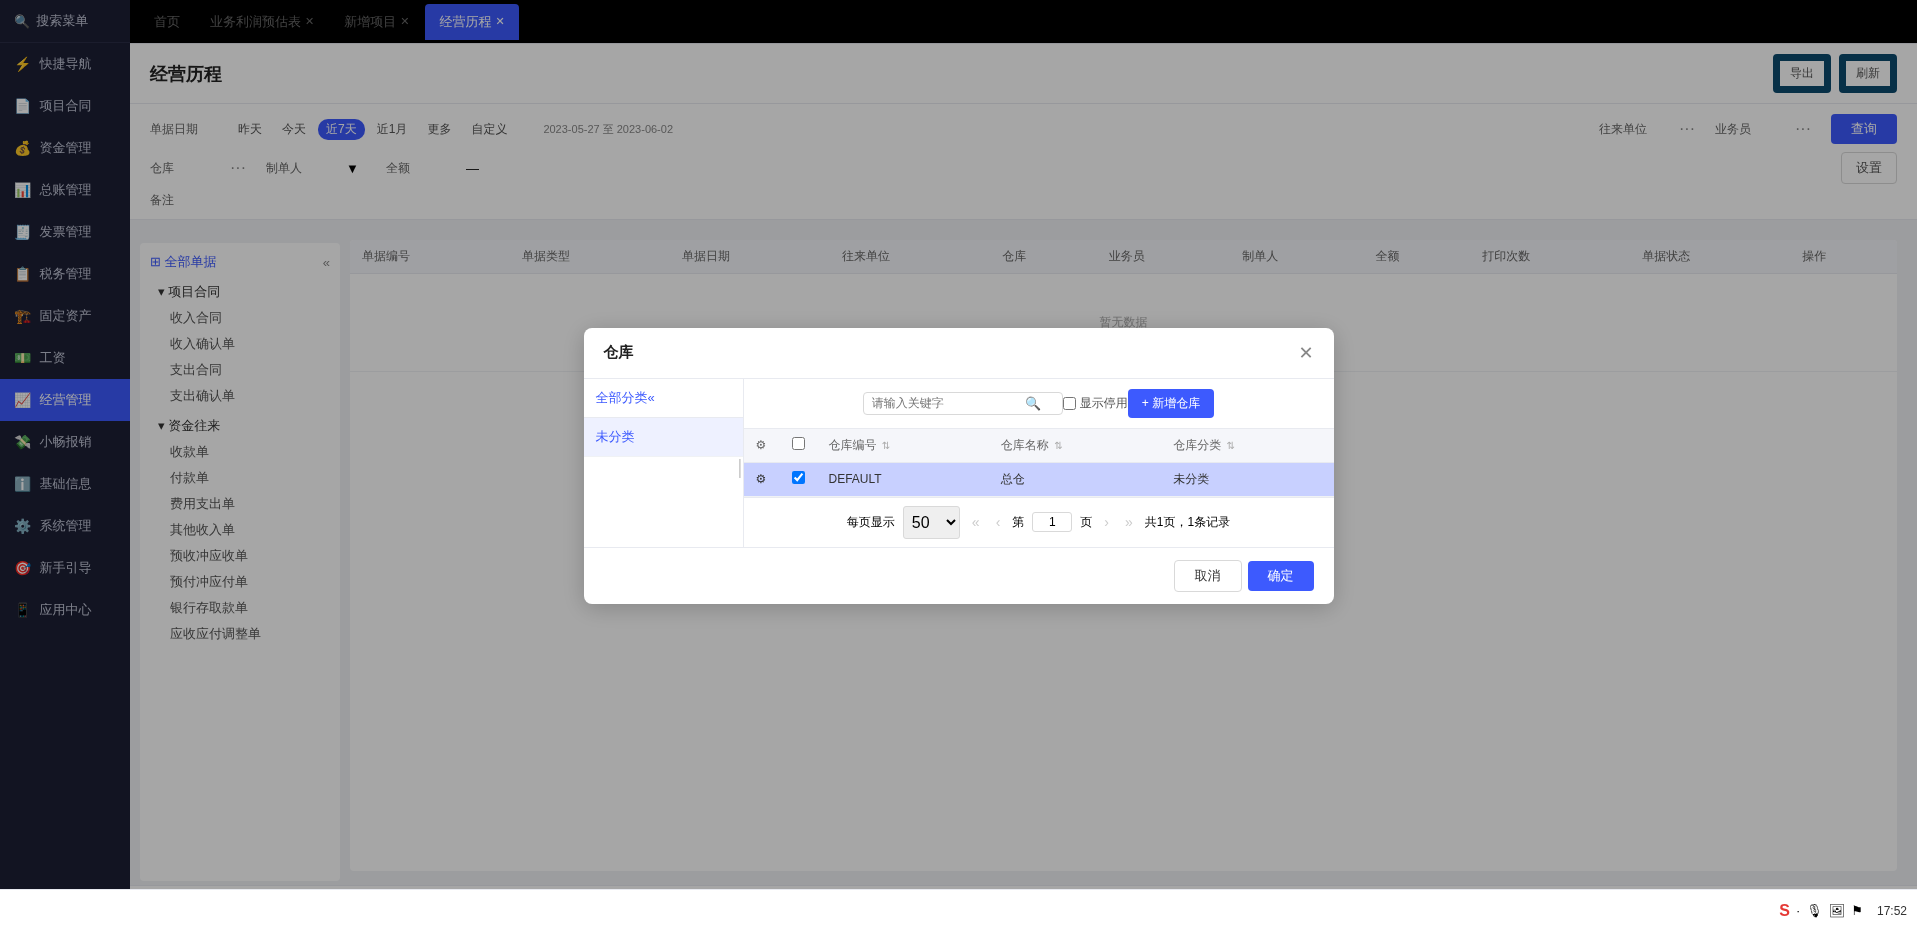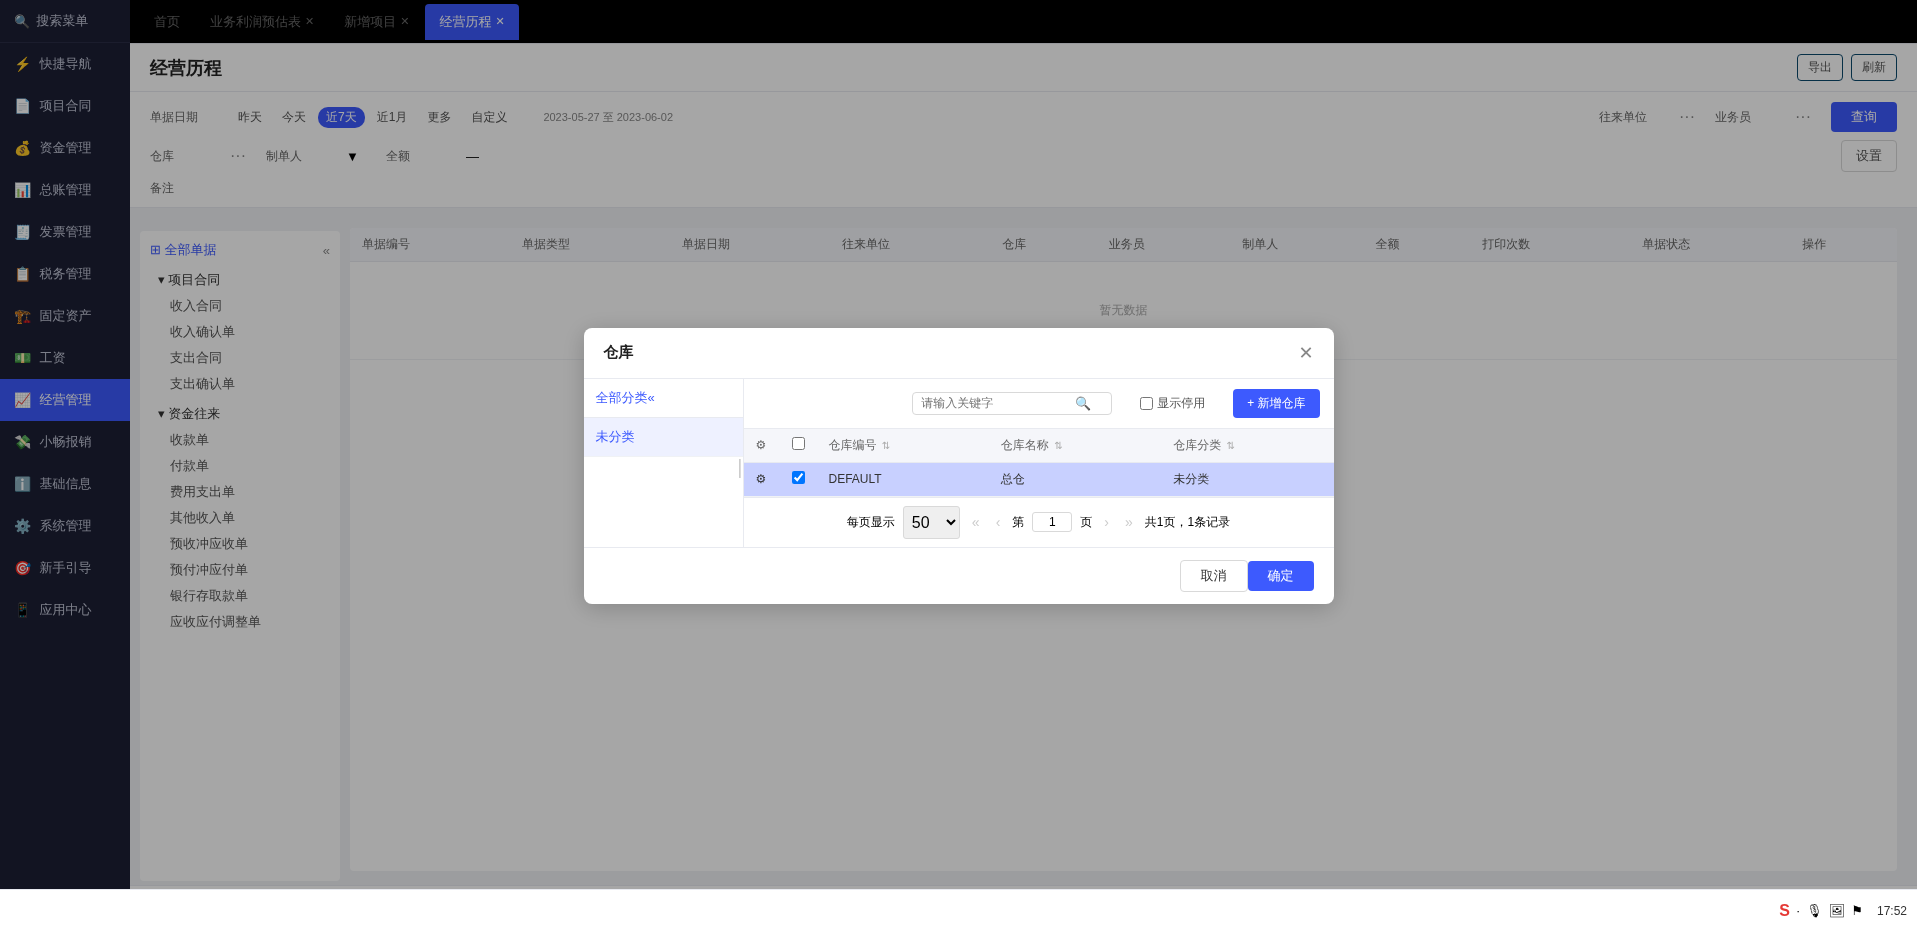--- a/index.html
+++ b/index.html
@@ -45,21 +45,21 @@
 
     
     .page-header {
       display: flex; align-items: center; justify-content: space-between;
       padding: 10px 20px; background: #fff; border-bottom: 1px solid #e8eaf0;
     }
     .page-title { font-size: 18px; font-weight: bold; color: #222; }
     .header-actions { display: flex; gap: 8px; }
     .btn-export, .btn-refresh {
       display: flex; align-items: center; gap: 4px;
-      padding: 4px 10px; border: 1px solid #0c4a6e; border-radius: 4px;
+      padding: 4px 10px; border: 7px solid #0c4a6e; border-radius: 4px;
       background: #fff; cursor: pointer; font-size: 12px; color: #555;
     }
 
     
     .filter-area {
       background: #fff; padding: 10px 20px; border-bottom: 1px solid #e8eaf0;
     }
     .filter-row { display: flex; align-items: center; gap: 20px; margin-bottom: 8px; }
     .filter-label { color: #666; font-size: 12px; min-width: 60px; }
     .date-tabs { display: flex; gap: 4px; }
@@ -136,22 +136,22 @@
     }
     .category-item {
       padding: 10px 12px; font-size: 13px; color: #333; cursor: pointer;
       border-bottom: 1px solid #f0f2f5;
     }
     .category-item.selected { background: #eef1ff; color: #3d5afe; }
 
     
     .content-panel { flex: 1; display: flex; flex-direction: column; overflow: hidden; }
     .content-toolbar {
-      display: flex; align-items: center; justify-content: flex-end;
-      padding: 10px 14px; border-bottom: 1px solid #e8eaf0; gap: 28px;
+      display: flex; align-items: center; justify-content: center;
+      padding: 10px 14px; border-bottom: 1px solid #e8eaf0;
     }
     .search-box {
       display: flex; align-items: center; border: 1px solid #d9d9d9;
       border-radius: 4px; padding: 3px 8px; gap: 4px; width: 200px;
     }
     .search-box input {
       border: none; outline: none; font-size: 12px; color: #333; background: transparent; width: 150px;
     }
     .show-disabled { display: flex; align-items: center; gap: 4px; font-size: 12px; color: #555; }
     .btn-add-warehouse {
@@ -181,21 +181,21 @@
     }
     .page-nav-btn:disabled { color: #ccc; cursor: not-allowed; }
     .page-input {
       width: 40px; border: 1px solid #d9d9d9; border-radius: 3px;
       text-align: center; padding: 2px; font-size: 12px;
     }
 
     
     .modal-footer {
       display: flex; align-items: center; justify-content: flex-end;
-      padding: 12px 20px; gap: 0; border-top: 1px solid #e8eaf0;
+      padding: 12px 20px; gap: 6px; border-top: 1px solid #e8eaf0;
     }
     .btn-cancel {
       background: #fff; border: 1px solid #d9d9d9; border-radius: 4px;
       padding: 6px 20px; cursor: pointer; font-size: 13px; color: #333;
     }
     .btn-confirm {
       background: #3d5afe; color: #fff; border: none; border-radius: 4px;
       padding: 6px 20px; cursor: pointer; font-size: 13px;
     }
 

